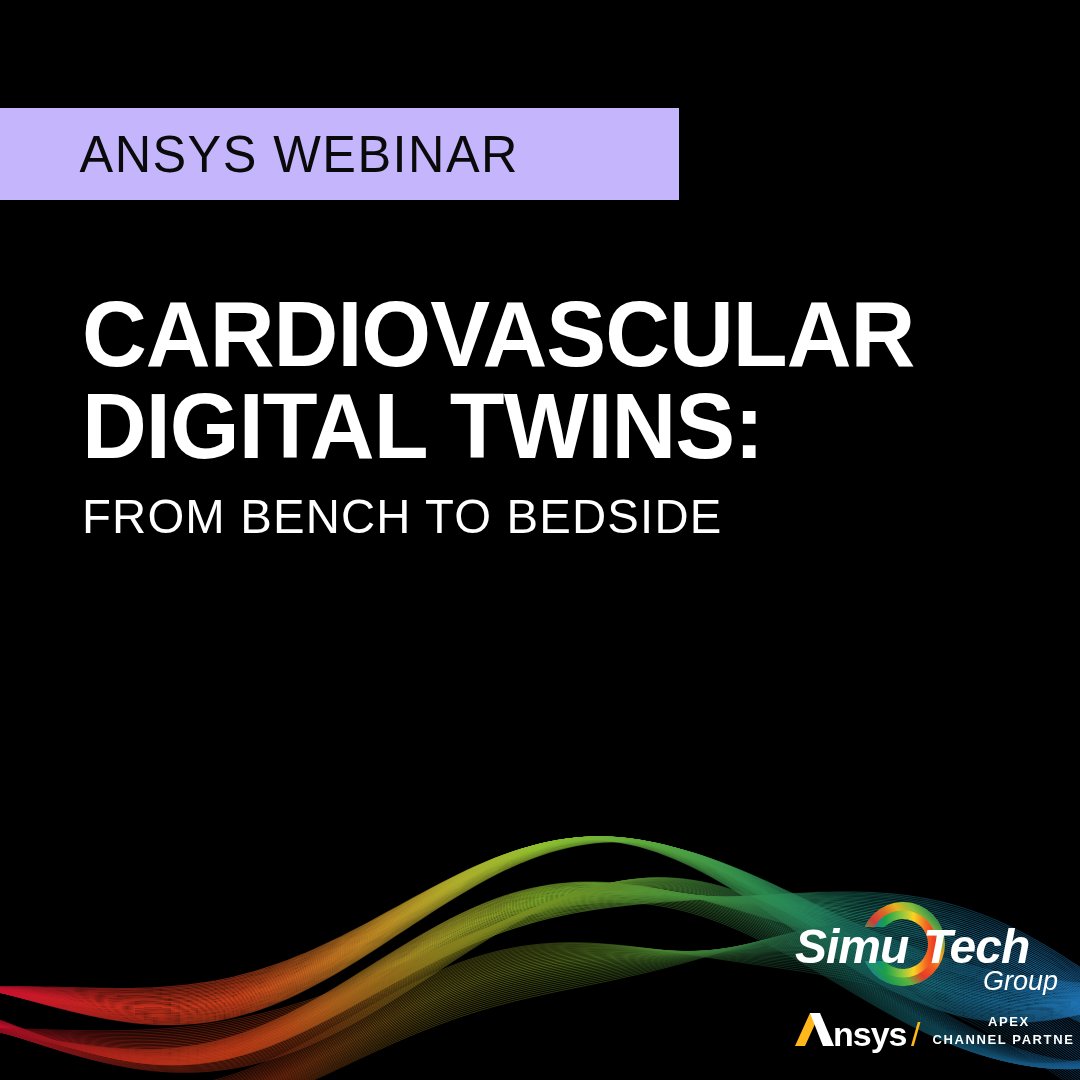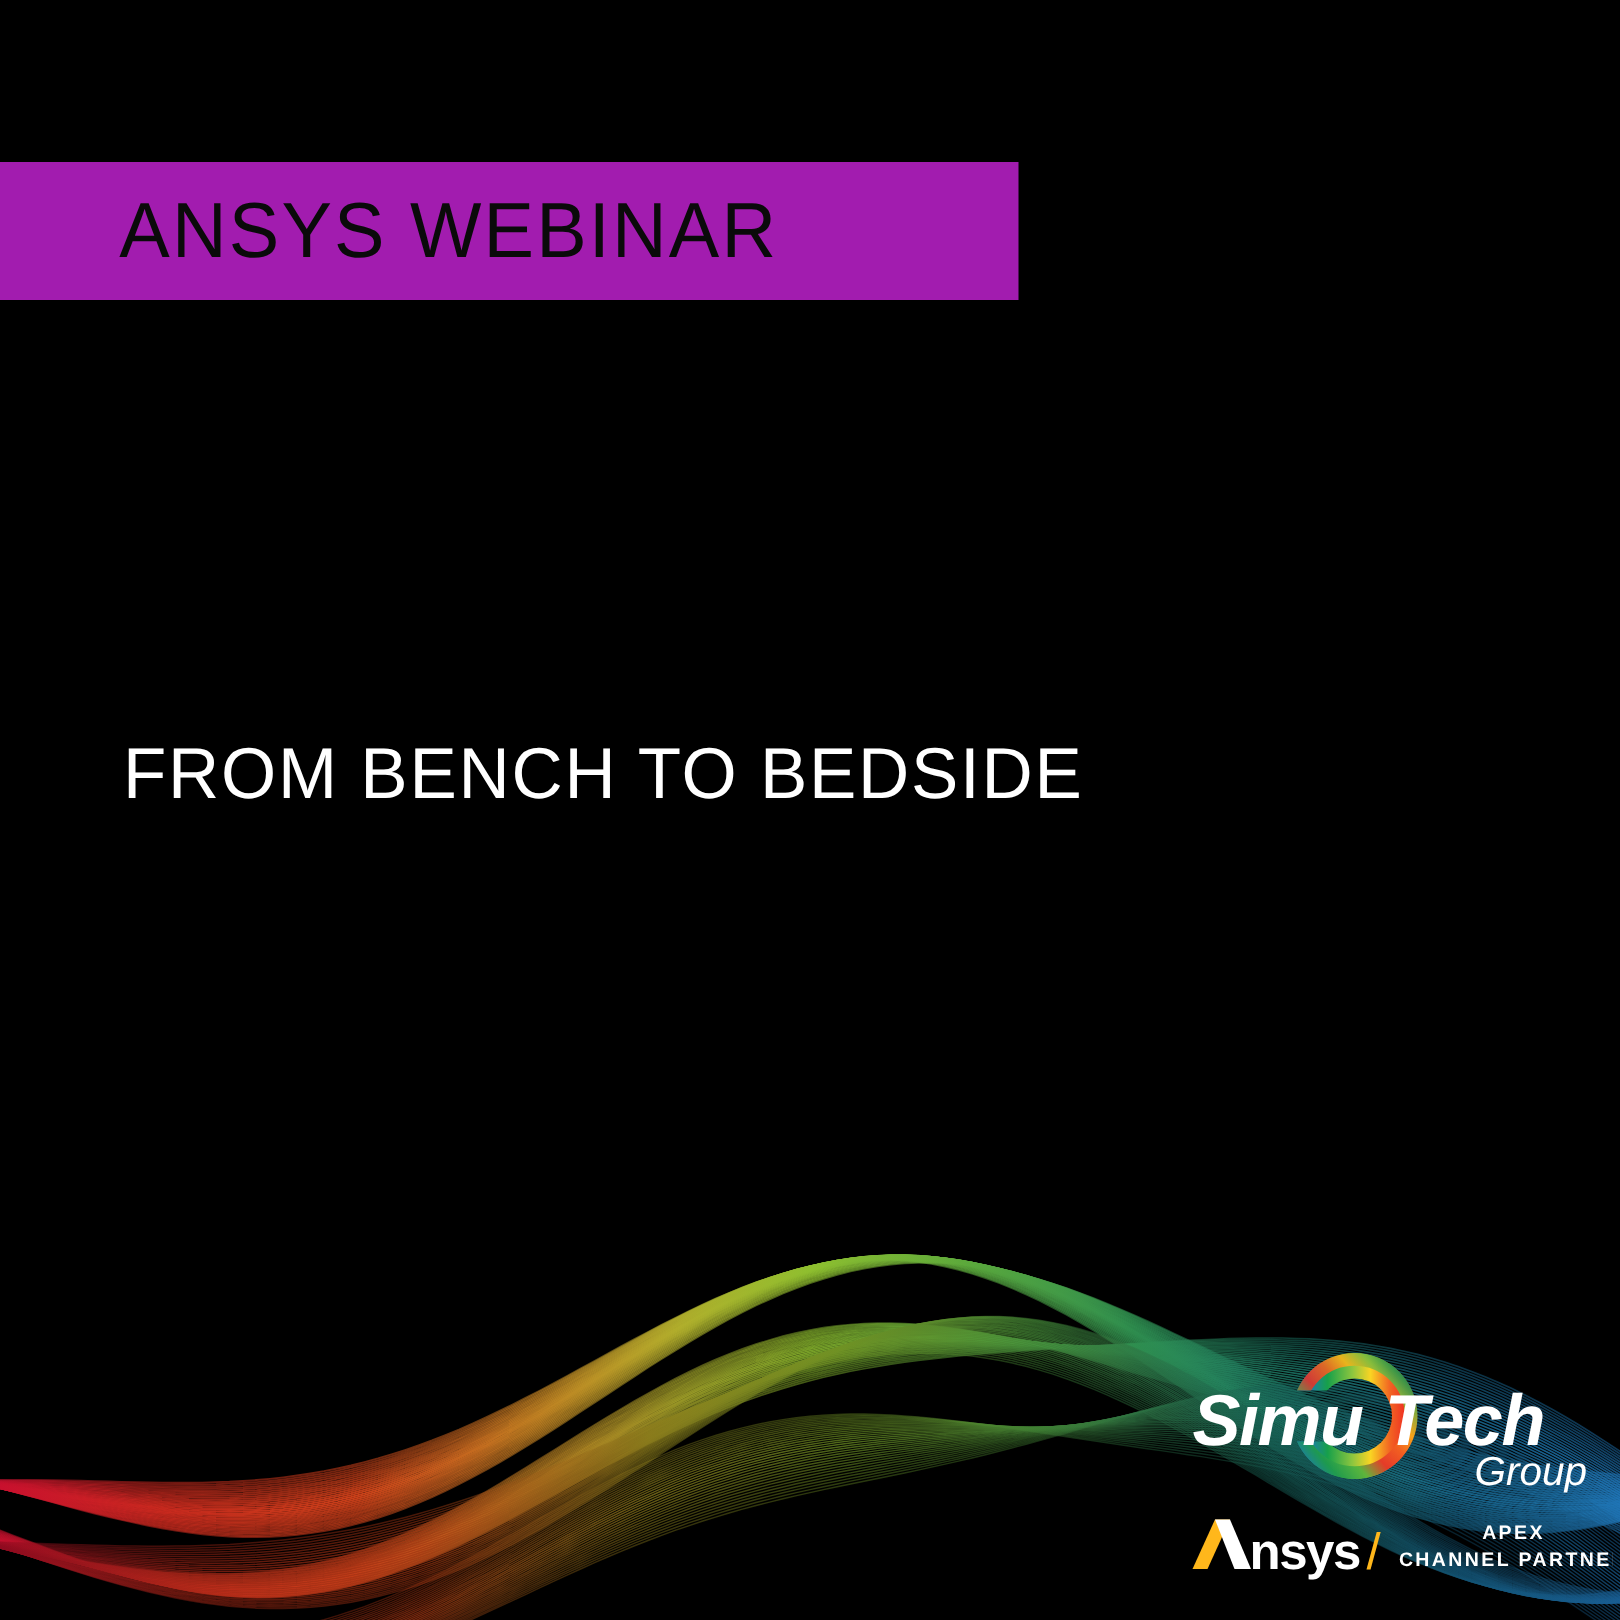--- a/index.html
+++ b/index.html
@@ -23,21 +23,21 @@
     width:1080px; height:1080px;
     z-index:1;
     pointer-events:none;
   }
 
   
   #eyebrow-banner {
     position:absolute;
     left:0; top:108px;
     width:679px; height:92px;
-    background:#a21caf;
+    background:#c4b5fd;
     display:flex;
     align-items:center;
     z-index:5;
   }
   #eyebrow-label {
     padding-left:82px;
     font-family:"Liberation Sans", sans-serif;
     font-size:52px;
     font-weight:300;
     letter-spacing:1.5px;
@@ -272,20 +272,24 @@
         <path d="M0.0,1081.9 L9.0,1084.7 L18.0,1087.5 L27.0,1090.3 L36.0,1093.0 L45.0,1095.8 L54.0,1098.5 L63.0,1101.1 L72.0,1103.5 L81.0,1105.9 L90.0,1108.1 L99.0,1110.1 L108.0,1111.9 L117.0,1113.5 L126.0,1114.9 L135.0,1116.0 L144.0,1116.8 L153.0,1117.3 L162.0,1117.5 L171.0,1117.5 L180.0,1117.1 L189.0,1116.4 L198.0,1115.4 L207.0,1114.0 L216.0,1112.4 L225.0,1110.4 L234.0,1108.2 L243.0,1105.6 L252.0,1102.8 L261.0,1099.8 L270.0,1096.5 L279.0,1093.0 L288.0,1089.3 L297.0,1085.5 L306.0,1081.5 L315.0,1077.3 L324.0,1073.1 L333.0,1068.8 L342.0,1064.5 L351.0,1060.2 L360.0,1055.8 L369.0,1051.5 L378.0,1047.2 L387.0,1043.0 L396.0,1038.9 L405.0,1034.8 L414.0,1030.9 L423.0,1027.1 L432.0,1023.5 L441.0,1020.0 L450.0,1016.6 L459.0,1013.4 L468.0,1010.4 L477.0,1007.5 L486.0,1004.8 L495.0,1002.2 L504.0,999.7 L513.0,997.4 L522.0,995.2 L531.0,993.1 L540.0,991.1 L549.0,989.2 L558.0,987.4 L567.0,985.6 L576.0,983.8 L585.0,982.0 L594.0,980.3 L603.0,978.6 L612.0,976.8 L621.0,975.0 L630.0,973.2 L639.0,971.3 L648.0,969.3 L657.0,967.3 L666.0,965.3 L675.0,963.1 L684.0,960.9 L693.0,958.7 L702.0,956.4 L711.0,954.0 L720.0,951.7 L729.0,949.3 L738.0,946.9 L747.0,944.5 L756.0,942.2 L765.0,939.9 L774.0,937.7 L783.0,935.6 L792.0,933.6 L801.0,931.7 L810.0,930.1 L819.0,928.6 L828.0,927.3 L837.0,926.3 L846.0,925.6 L855.0,925.1 L864.0,924.9 L873.0,925.1 L882.0,925.6 L891.0,926.4 L900.0,927.7 L909.0,929.2 L918.0,931.2 L927.0,933.5 L936.0,936.3 L945.0,939.3 L954.0,942.8 L963.0,946.6 L972.0,950.8 L981.0,955.3 L990.0,960.1 L999.0,965.3 L1008.0,970.7 L1017.0,976.3 L1026.0,982.2 L1035.0,988.2 L1044.0,994.4 L1053.0,1000.8 L1062.0,1007.2 L1071.0,1013.7 L1080.0,1020.3" stroke="url(#waveGradSoft)" stroke-width="0.95" opacity="0.4352727272727272" fill="none"></path>
         <path d="M0.0,1081.3 L9.0,1084.1 L18.0,1087.0 L27.0,1089.8 L36.0,1092.7 L45.0,1095.5 L54.0,1098.2 L63.0,1100.9 L72.0,1103.4 L81.0,1105.8 L90.0,1108.1 L99.0,1110.2 L108.0,1112.0 L117.0,1113.7 L126.0,1115.1 L135.0,1116.2 L144.0,1117.1 L153.0,1117.6 L162.0,1117.9 L171.0,1117.9 L180.0,1117.5 L189.0,1116.8 L198.0,1115.9 L207.0,1114.6 L216.0,1112.9 L225.0,1111.0 L234.0,1108.8 L243.0,1106.3 L252.0,1103.6 L261.0,1100.6 L270.0,1097.3 L279.0,1093.9 L288.0,1090.2 L297.0,1086.4 L306.0,1082.5 L315.0,1078.4 L324.0,1074.2 L333.0,1070.0 L342.0,1065.7 L351.0,1061.4 L360.0,1057.1 L369.0,1052.9 L378.0,1048.6 L387.0,1044.5 L396.0,1040.4 L405.0,1036.4 L414.0,1032.6 L423.0,1028.8 L432.0,1025.2 L441.0,1021.8 L450.0,1018.5 L459.0,1015.3 L468.0,1012.3 L477.0,1009.4 L486.0,1006.7 L495.0,1004.2 L504.0,1001.7 L513.0,999.4 L522.0,997.2 L531.0,995.1 L540.0,993.1 L549.0,991.2 L558.0,989.3 L567.0,987.4 L576.0,985.6 L585.0,983.8 L594.0,982.0 L603.0,980.2 L612.0,978.4 L621.0,976.5 L630.0,974.6 L639.0,972.7 L648.0,970.6 L657.0,968.5 L666.0,966.4 L675.0,964.1 L684.0,961.8 L693.0,959.5 L702.0,957.1 L711.0,954.6 L720.0,952.1 L729.0,949.6 L738.0,947.1 L747.0,944.7 L756.0,942.2 L765.0,939.8 L774.0,937.5 L783.0,935.3 L792.0,933.2 L801.0,931.2 L810.0,929.4 L819.0,927.9 L828.0,926.5 L837.0,925.4 L846.0,924.6 L855.0,924.0 L864.0,923.8 L873.0,923.8 L882.0,924.3 L891.0,925.0 L900.0,926.2 L909.0,927.7 L918.0,929.6 L927.0,931.9 L936.0,934.6 L945.0,937.6 L954.0,941.0 L963.0,944.8 L972.0,948.9 L981.0,953.4 L990.0,958.2 L999.0,963.2 L1008.0,968.6 L1017.0,974.2 L1026.0,980.0 L1035.0,986.0 L1044.0,992.2 L1053.0,998.5 L1062.0,1005.0 L1071.0,1011.5 L1080.0,1018.0" stroke="url(#waveGradSoft)" stroke-width="0.95" opacity="0.41563636363636364" fill="none"></path>
         <path d="M0.0,1080.6 L9.0,1083.5 L18.0,1086.4 L27.0,1089.4 L36.0,1092.3 L45.0,1095.2 L54.0,1098.0 L63.0,1100.7 L72.0,1103.3 L81.0,1105.8 L90.0,1108.1 L99.0,1110.2 L108.0,1112.1 L117.0,1113.8 L126.0,1115.2 L135.0,1116.4 L144.0,1117.3 L153.0,1117.9 L162.0,1118.2 L171.0,1118.2 L180.0,1117.9 L189.0,1117.3 L198.0,1116.3 L207.0,1115.1 L216.0,1113.5 L225.0,1111.6 L234.0,1109.4 L243.0,1107.0 L252.0,1104.3 L261.0,1101.3 L270.0,1098.1 L279.0,1094.7 L288.0,1091.1 L297.0,1087.4 L306.0,1083.5 L315.0,1079.4 L324.0,1075.3 L333.0,1071.1 L342.0,1066.9 L351.0,1062.7 L360.0,1058.4 L369.0,1054.2 L378.0,1050.1 L387.0,1046.0 L396.0,1041.9 L405.0,1038.0 L414.0,1034.2 L423.0,1030.5 L432.0,1027.0 L441.0,1023.6 L450.0,1020.3 L459.0,1017.2 L468.0,1014.2 L477.0,1011.4 L486.0,1008.7 L495.0,1006.1 L504.0,1003.7 L513.0,1001.4 L522.0,999.2 L531.0,997.1 L540.0,995.1 L549.0,993.1 L558.0,991.2 L567.0,989.3 L576.0,987.5 L585.0,985.7 L594.0,983.8 L603.0,982.0 L612.0,980.1 L621.0,978.1 L630.0,976.1 L639.0,974.1 L648.0,972.0 L657.0,969.8 L666.0,967.5 L675.0,965.2 L684.0,962.8 L693.0,960.3 L702.0,957.8 L711.0,955.3 L720.0,952.7 L729.0,950.1 L738.0,947.4 L747.0,944.8 L756.0,942.3 L765.0,939.8 L774.0,937.3 L783.0,935.0 L792.0,932.8 L801.0,930.8 L810.0,928.9 L819.0,927.2 L828.0,925.8 L837.0,924.6 L846.0,923.6 L855.0,923.0 L864.0,922.7 L873.0,922.7 L882.0,923.0 L891.0,923.7 L900.0,924.8 L909.0,926.2 L918.0,928.1 L927.0,930.3 L936.0,932.9 L945.0,935.9 L954.0,939.2 L963.0,943.0 L972.0,947.1 L981.0,951.5 L990.0,956.2 L999.0,961.2 L1008.0,966.6 L1017.0,972.1 L1026.0,977.9 L1035.0,983.9 L1044.0,990.1 L1053.0,996.3 L1062.0,1002.7 L1071.0,1009.2 L1080.0,1015.7" stroke="url(#waveGradSoft)" stroke-width="0.95" opacity="0.396" fill="none"></path>
       </g>
   </svg>
 
   <div id="eyebrow-banner">
     <div id="eyebrow-label">ANSYS WEBINAR</div>
   </div>
 
+  <div id="headline-block">
+    <div class="headline-line">CARDIOVASCULAR</div>
+    <div class="headline-line">DIGITAL TWINS:</div>
+  </div>
 
   <div id="subtitle-line">FROM BENCH TO BEDSIDE</div>
 
   <div id="simutech-logo">
     <svg width="265" height="102" viewBox="0 0 265 102" aria-hidden="true">
       <defs>
         <linearGradient id="ringGrad" x1="0.06" y1="0.92" x2="0.95" y2="0.12">
           <stop offset="0.00" stop-color="#1d72c8"></stop>
           <stop offset="0.16" stop-color="#1f9a4e"></stop>
           <stop offset="0.30" stop-color="#4fb23f"></stop>

